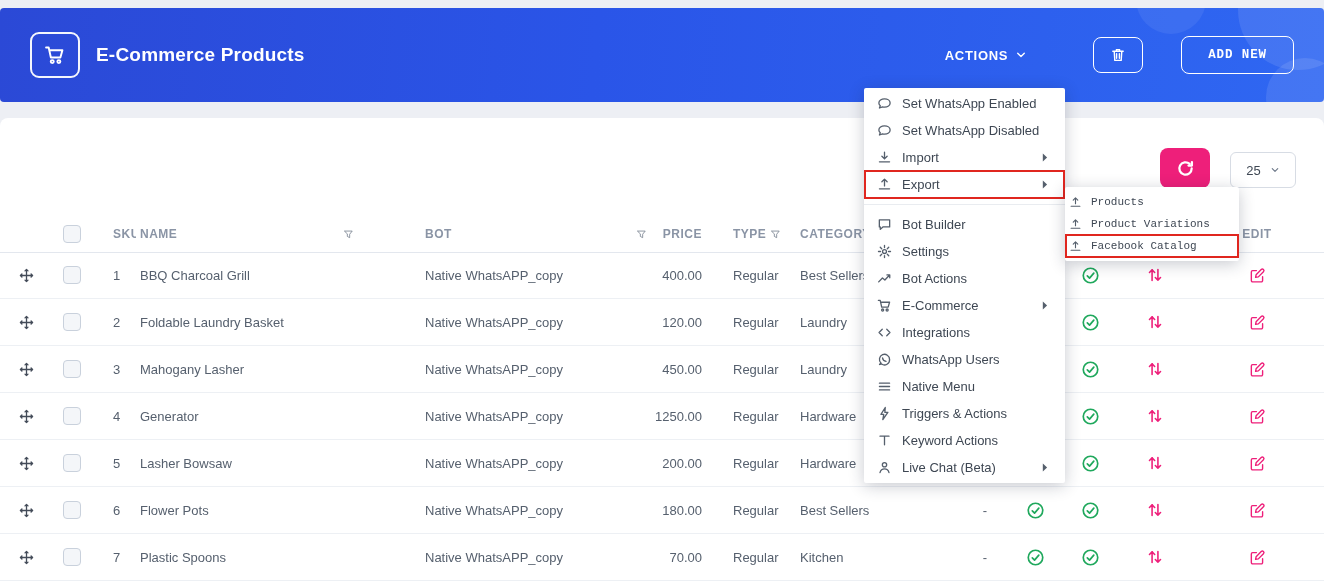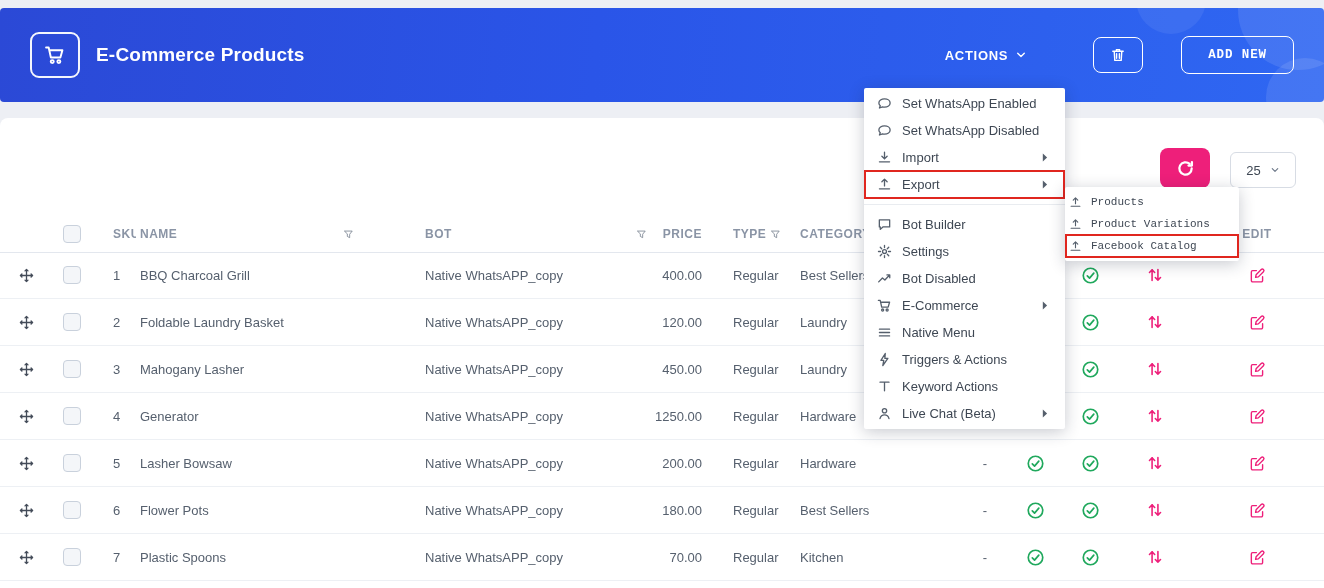--- a/index.html
+++ b/index.html
@@ -602,40 +602,57 @@
           </svg>
         </span>
         <span>Settings</span>
       </div>
       <div class="mitem">
         <span class="icon">
           <svg viewBox="0 0 16 16">
             <path d="M1.8 11.6l4-4.2 2.6 2.2 5-5.3M10.6 4.2h3v3.1"></path>
           </svg>
         </span>
-        <span>Bot Disabled</span>
+        <span>Bot Actions</span>
       </div>
       <div class="mitem">
         <span class="icon">
           <svg viewBox="0 0 16 16">
             <path d="M1.5 2.6h1.9l1.6 7.2h6.9l1.5-5.3H4.2"></path>
             <circle cx="6" cy="12.8" r="1.1"></circle>
             <circle cx="10.8" cy="12.8" r="1.1"></circle>
           </svg>
         </span>
         <span>E-Commerce</span>
         <span class="marrow icon">
           <svg viewBox="0 0 16 16">
             <path d="M6.2 3.8l4.6 4.2-4.6 4.2z" style="fill:currentColor;stroke:none"></path>
           </svg>
         </span>
       </div>
       <div class="mitem">
         <span class="icon">
           <svg viewBox="0 0 16 16">
+            <path d="M5.6 4.6L2.2 8l3.4 3.4M10.4 4.6L13.8 8l-3.4 3.4"></path>
+          </svg>
+        </span>
+        <span>Integrations</span>
+      </div>
+      <div class="mitem">
+        <span class="icon">
+          <svg viewBox="0 0 16 16">
+            <path d="M13.4 7.9A5.4 5.4 0 1 0 4.2 11.7L2.7 13.3l2.2-.5a5.4 5.4 0 0 0 8.5-4.9z"></path>
+            <path d="M5.9 6.3c.2 1.9 1.7 3.4 3.7 3.7"></path>
+          </svg>
+        </span>
+        <span>WhatsApp Users</span>
+      </div>
+      <div class="mitem">
+        <span class="icon">
+          <svg viewBox="0 0 16 16">
             <path d="M2.6 4.4h10.8M2.6 8h10.8M2.6 11.6h10.8"></path>
           </svg>
         </span>
         <span>Native Menu</span>
       </div>
       <div class="mitem">
         <span class="icon">
           <svg viewBox="0 0 16 16">
             <path d="M8.8 1.6L4.2 9h3L6.2 14.4 11.6 6.8H8.4z"></path>
           </svg>

